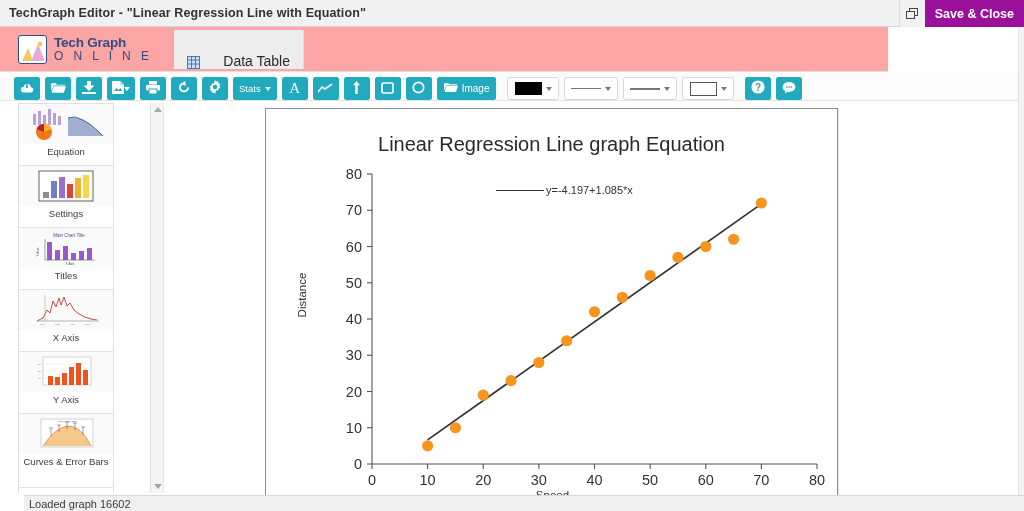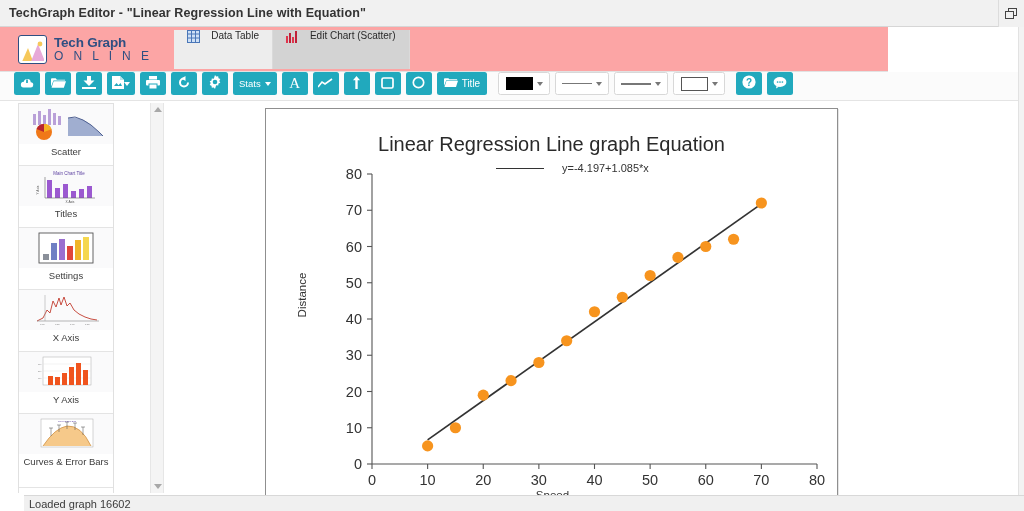--- a/index.html
+++ b/index.html
@@ -52,32 +52,32 @@
     width: 29px; height: 29px; border: 1.6px solid #2f4f82; border-radius: 3px;
     background: #fff; position: relative; overflow: hidden;
   }
   .logo-inner { position: absolute; left: 2px; top: 2px; right: 2px; bottom: 2px; overflow: hidden; }
   .logo-text { line-height: 1.0; }
   .logo-text .l1 { font-size: 13.5px; font-weight: bold; color: #2f4f82; letter-spacing: -0.2px; }
   .logo-text .l2 { font-size: 12px; font-weight: normal; color: #2f4f82; letter-spacing: 3.4px; }
 
   .tabs { display: flex; align-items: stretch; height: 39px; margin-left: 22px; }
   .tab {
-    display: flex; align-items: flex-start; gap: 11px;
-    padding: 0 13px; font-size: 10px; color: #2a2a2a;
+    display: flex; align-items: flex-end; gap: 23px;
+    padding: 0 13px; font-size: 14px; color: #2a2a2a;
     background: #ededed; border-right: 1px solid #dadada;
   }
   .tab.active { background: #d3d3d3; }
   .tab-ico { width: 13px; height: 13px; display: inline-block; }
 
   
   .toolbar {
     position: absolute; left: 0; top: 72px; width: 1024px; height: 29px;
     background: #fbfbfb; border-bottom: 1px solid #e4e4e4;
-    display: flex; align-items: flex-start; gap: 5px; padding-left: 14px;
+    display: flex; align-items: flex-end; gap: 5px; padding-left: 14px;
   }
   .tbtn {
     height: 23px; min-width: 26px; background: #21a9bd; border-radius: 2.5px;
     display: flex; align-items: center; justify-content: center;
     color: #fff; padding: 0 5px;
   }
   .tbtn.label { font-size: 9.5px; padding: 0 6px; }
   .tbtn.wide { padding: 0 7px; gap: 4px; font-size: 10px; }
   .tsel {
     height: 23px; min-width: 52px; background: #fff; border: 1px solid #d8d8d8;
@@ -123,21 +123,21 @@
     position: absolute; left: 265px; top: 7px; width: 573px; height: 394px;
     background: #ffffff; border: 1px solid #8f8f8f;
     box-shadow: 1px 1px 0 rgba(0,0,0,0.10);
     overflow: hidden;
   }
   .chart-title {
     text-align: center; font-size: 20px; color: #2a2a2a; padding-top: 24px;
     font-family: "Liberation Sans", sans-serif;
   }
   .legend {
-    position: absolute; left: 230px; top: 53px; display: flex; align-items: center; gap: 18px;
+    position: absolute; left: 230px; top: 75px; display: flex; align-items: center; gap: 2px;
   }
   .legend-line { width: 48px; height: 0; border-top: 1.6px solid #333; }
   .legend-text { font-size: 11px; color: #333; }
 
   .plot { position: absolute; left: 0; top: 0; width: 573px; height: 394px; }
 
   .axis-label-y {
     position: absolute; left: -9px; top: 180px; width: 90px;
     transform: rotate(-90deg);
     font-size: 11.5px; color: #333; text-align: center;
@@ -164,20 +164,21 @@
 
 <div class="titlebar">
   <div class="titlebar-text">TechGraph Editor - "Linear Regression Line with Equation"</div>
   <div class="titlebar-right">
     <div class="restore-btn">
       <span class="restore-glyph">
           <i class="b1"></i>
           <i class="b2"></i>
         </span>
     </div>
+    <div class="save-close">Save &amp; Close</div>
   </div>
 </div>
 
 <div class="apphead">
   <div class="logo-wrap">
     <div class="logo-box">
       <span class="logo-inner">
         <svg width="26" height="26" viewBox="0 0 26 26">
           <rect x="0" y="0" width="26" height="26" fill="#ffffff"></rect>
           <path d="M0 26 L7 10 L13 26 Z" fill="#f6c85a"></path>
@@ -198,31 +199,20 @@
         <svg width="13" height="13" viewBox="0 0 13 13">
           <rect x="0.5" y="0.5" width="12" height="12" fill="#cfe0f5" stroke="#4a77b8"></rect>
           <line x1="0.5" y1="4" x2="12.5" y2="4" stroke="#4a77b8"></line>
           <line x1="0.5" y1="8" x2="12.5" y2="8" stroke="#4a77b8"></line>
           <line x1="4.5" y1="0.5" x2="4.5" y2="12.5" stroke="#4a77b8"></line>
           <line x1="8.5" y1="0.5" x2="8.5" y2="12.5" stroke="#4a77b8"></line>
         </svg>
       </span>
       <span>Data Table</span>
     </div>
-    <div class="tab active">
-      <span class="tab-ico">
-        <svg width="13" height="13" viewBox="0 0 13 13">
-          <rect x="0" y="6" width="2" height="7" fill="#e0344c"></rect>
-          <rect x="3" y="3" width="2" height="10" fill="#c02038"></rect>
-          <rect x="6" y="7" width="2" height="6" fill="#e0344c"></rect>
-          <rect x="9" y="1" width="2" height="12" fill="#c02038"></rect>
-        </svg>
-      </span>
-      <span>Edit Chart (Scatter)</span>
-    </div>
   </div>
 </div>
 
 <div class="toolbar">
 
   <div class="tbtn">
     <span>
       <svg width="14" height="12" viewBox="0 0 16 12">
           <path d="M4 11h8a3 3 0 0 0 .3-6A4 4 0 0 0 4.4 4.6 3.2 3.2 0 0 0 4 11z" fill="#fff"></path>
           <rect x="7" y="2" width="2" height="4" fill="#21a9bd"></rect>
@@ -330,21 +320,21 @@
     </span>
   </div>
 
   <div class="tbtn wide">
     <span>
       <svg width="14" height="11" viewBox="0 0 16 12">
           <path d="M0 2a1 1 0 0 1 1-1h4l1.3 1.4H15v1H2.6L0 10z" fill="#fff"></path>
           <path d="M2.8 4H16l-2.3 7H0.6z" fill="#fff"></path>
         </svg>
     </span>
-    <span>Title</span>
+    <span>Image</span>
   </div>
 
   <div class="tsel" style="margin-left:6px">
     <span class="sw-black"></span>
     <span class="caret"></span>
   </div>
 
   <div class="tsel">
     <span class="sw-line"></span>
     <span class="caret"></span>
@@ -398,21 +388,37 @@
             <rect x="28" y="7" width="3" height="12"></rect>
               <rect x="33" y="10" width="3" height="9"></rect>
           </g>
           <path d="M43 30 L43 12 Q56 10 66 19 Q74 26 78 30 Z" fill="#8fa0c8" opacity="0.85"></path>
           <polyline points="43,12 50,11 58,14 66,19 74,26 78,30" fill="none" stroke="#4f6091" stroke-width="1"></polyline>
           <circle cx="19" cy="26" r="8" fill="#f07818"></circle>
           <path d="M19 26 L19 18 A8 8 0 0 1 26.4 23.3 Z" fill="#f6b021"></path>
           <path d="M19 26 L11.6 23 A8 8 0 0 1 19 18 Z" fill="#b8232f"></path>
         </svg>
       </div>
-      <div class="side-label">Scatter</div>
+      <div class="side-label">Equation</div>
+    </div>
+
+    <div class="side-item">
+      <div class="side-thumb">
+        <svg width="82" height="36" viewBox="0 0 82 36">
+          <rect x="0" y="0" width="82" height="36" fill="#fafafb"></rect>
+          <rect x="14" y="3" width="54" height="30" fill="#fff" stroke="#555" stroke-width="0.9"></rect>
+          <rect x="18" y="24" width="6" height="6" fill="#8a8f99"></rect>
+          <rect x="26" y="13" width="6" height="17" fill="#6f7fc4"></rect>
+          <rect x="34" y="9" width="6" height="21" fill="#9b6fd0"></rect>
+          <rect x="42" y="16" width="6" height="14" fill="#e0453a"></rect>
+          <rect x="50" y="10" width="6" height="20" fill="#f0b429"></rect>
+          <rect x="58" y="7" width="6" height="23" fill="#f5d74e"></rect>
+        </svg>
+      </div>
+      <div class="side-label">Settings</div>
     </div>
 
     <div class="side-item">
       <div class="side-thumb">
         <svg width="82" height="36" viewBox="0 0 82 36">
           <rect x="0" y="0" width="82" height="36" fill="#fafafb"></rect>
           <text x="44" y="7" font-size="4.5" fill="#5b3fa0" text-anchor="middle" font-family="Liberation Sans, sans-serif">Main Chart Title</text>
           <text x="14" y="22" font-size="3.2" fill="#555" text-anchor="middle" transform="rotate(-90 14 22)" font-family="Liberation Sans, sans-serif">Y Axis</text>
           <g fill="#9b59d0">
             <rect x="22" y="12" width="5" height="18"></rect>
@@ -421,36 +427,20 @@
               <rect x="46" y="23" width="5" height="7"></rect>
             <rect x="54" y="21" width="5" height="9"></rect>
               <rect x="62" y="18" width="5" height="12"></rect>
           </g>
           <line x1="20" y1="30" x2="70" y2="30" stroke="#666" stroke-width="0.6"></line>
           <line x1="20" y1="9" x2="20" y2="30" stroke="#666" stroke-width="0.6"></line>
           <text x="45" y="35" font-size="3.2" fill="#555" text-anchor="middle" font-family="Liberation Sans, sans-serif">X Axis</text>
         </svg>
       </div>
       <div class="side-label">Titles</div>
-    </div>
-
-    <div class="side-item">
-      <div class="side-thumb">
-        <svg width="82" height="36" viewBox="0 0 82 36">
-          <rect x="0" y="0" width="82" height="36" fill="#fafafb"></rect>
-          <rect x="14" y="3" width="54" height="30" fill="#fff" stroke="#555" stroke-width="0.9"></rect>
-          <rect x="18" y="24" width="6" height="6" fill="#8a8f99"></rect>
-          <rect x="26" y="13" width="6" height="17" fill="#6f7fc4"></rect>
-          <rect x="34" y="9" width="6" height="21" fill="#9b6fd0"></rect>
-          <rect x="42" y="16" width="6" height="14" fill="#e0453a"></rect>
-          <rect x="50" y="10" width="6" height="20" fill="#f0b429"></rect>
-          <rect x="58" y="7" width="6" height="23" fill="#f5d74e"></rect>
-        </svg>
-      </div>
-      <div class="side-label">Settings</div>
     </div>
 
     <div class="side-item">
       <div class="side-thumb">
         <svg width="82" height="36" viewBox="0 0 82 36">
           <rect x="0" y="0" width="82" height="36" fill="#fafafb"></rect>
           <polyline points="12,29 18,26 22,18 25,21 28,9 31,15 34,6 36,13 39,5 42,14 45,11 49,18 54,22 60,25 66,27 72,28" fill="none" stroke="#c23b2e" stroke-width="0.9"></polyline>
           <line x1="12" y1="29" x2="74" y2="29" stroke="#888" stroke-width="0.6"></line>
           <line x1="20" y1="3" x2="20" y2="29" stroke="#999" stroke-width="0.5"></line>
           <g font-size="2.4" fill="#777" font-family="Liberation Sans, sans-serif">

